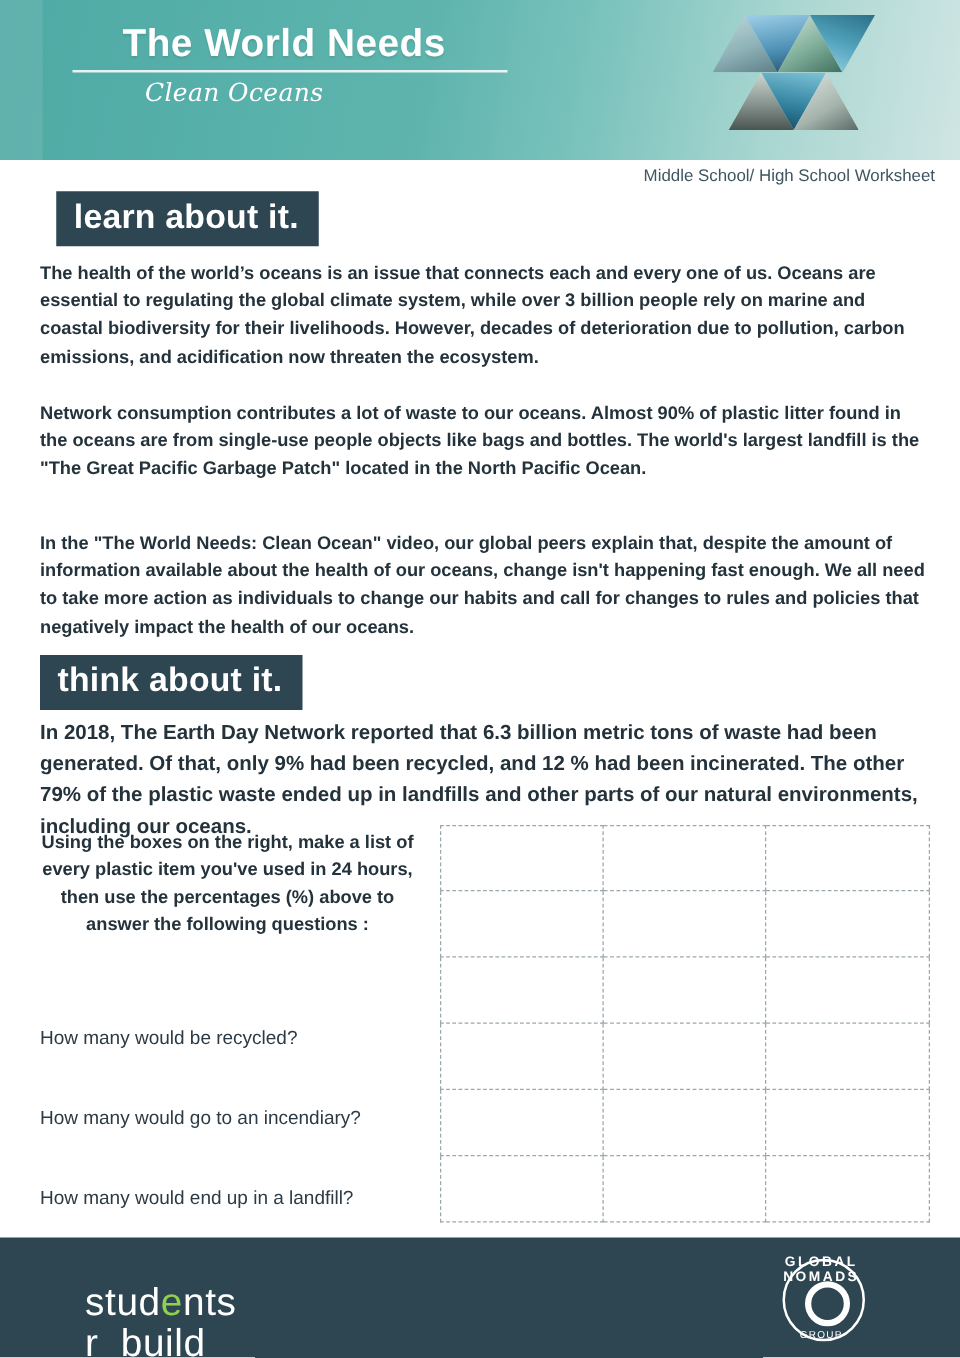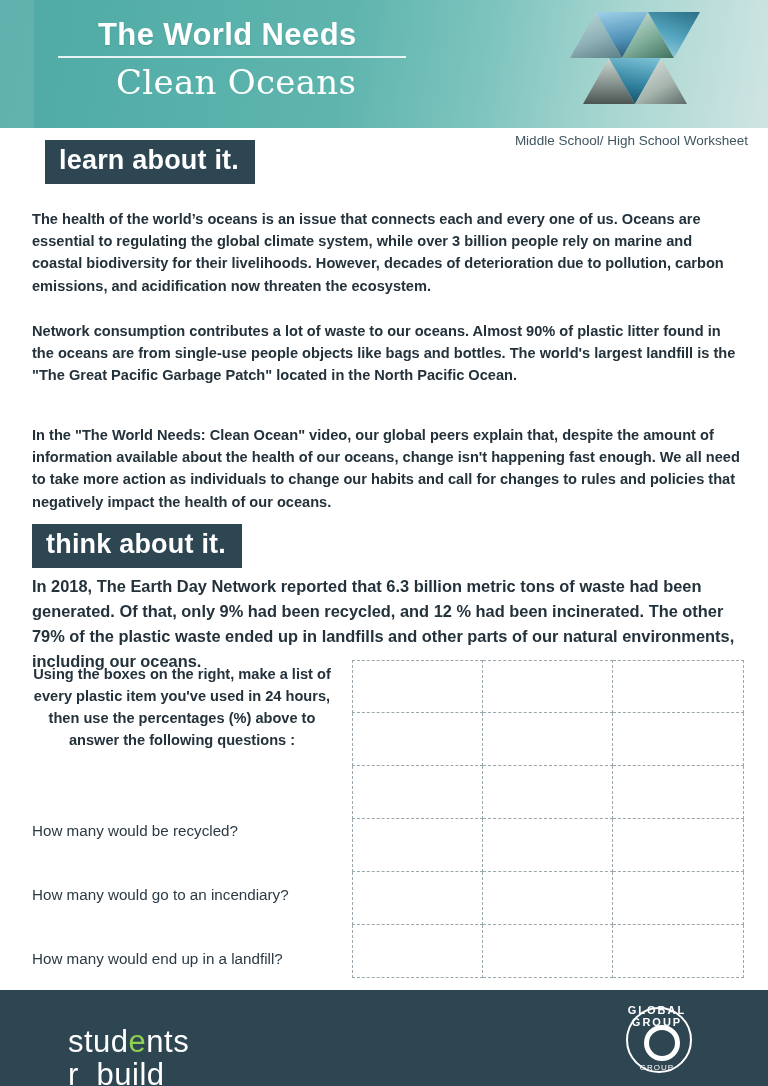--- a/index.html
+++ b/index.html
@@ -44,21 +44,22 @@
     text-shadow: 0 1px 2px rgba(0,0,0,0.10);
     margin-left: 42px;
   }
   .title-rule {
     width: 348px;
     height: 2px;
     background: rgba(255,255,255,0.85);
     margin: 4px 0 4px 2px;
   }
   .title-sub {
-    font-size: 34px;
+    font-size: 20px;
+    font-style: italic;
     color: #ffffff;
     font-family: "DejaVu Serif", serif;
     letter-spacing: 0.3px;
     padding-left: 60px;
   }
 
   
   .collage {
     position: absolute;
     right: 48px;
@@ -102,21 +103,21 @@
   
   .banner {
     display: inline-block;
     background: #2e4552;
     color: #ffffff;
     font-size: 27px;
     font-weight: bold;
     letter-spacing: 0.2px;
     padding: 5px 16px 8px 14px;
   }
-  .banner-wrap-1 { position: absolute; left: 32px; top: 140px; padding-left: 13px; }
+  .banner-wrap-1 { position: absolute; left: 32px; top: 153px; padding-left: 13px; }
   .banner-wrap-2 { position: absolute; left: 32px; top: 524px; }
 
   
   .body-copy {
     position: absolute;
     left: 32px;
     width: 712px;
     font-size: 14.6px;
     line-height: 1.52;
     color: #24323b;
@@ -336,16 +337,16 @@
 
 <div class="footer">
   <div class="footer-logo">
     <div><span>stud</span><span class="accent">e</span><span>nts</span></div>
     <div>r_build</div>
   </div>
 
   <div class="gn-logo">
     <div class="gn-ring"></div>
     <div class="gn-inner"></div>
-    <div class="gn-text-top">GLOBAL GROUP</div>
+    <div class="gn-text-top">GLOBAL NOMADS</div>
     <div class="gn-text-bottom">GROUP</div>
   </div>
 </div>
 
 </body></html>

